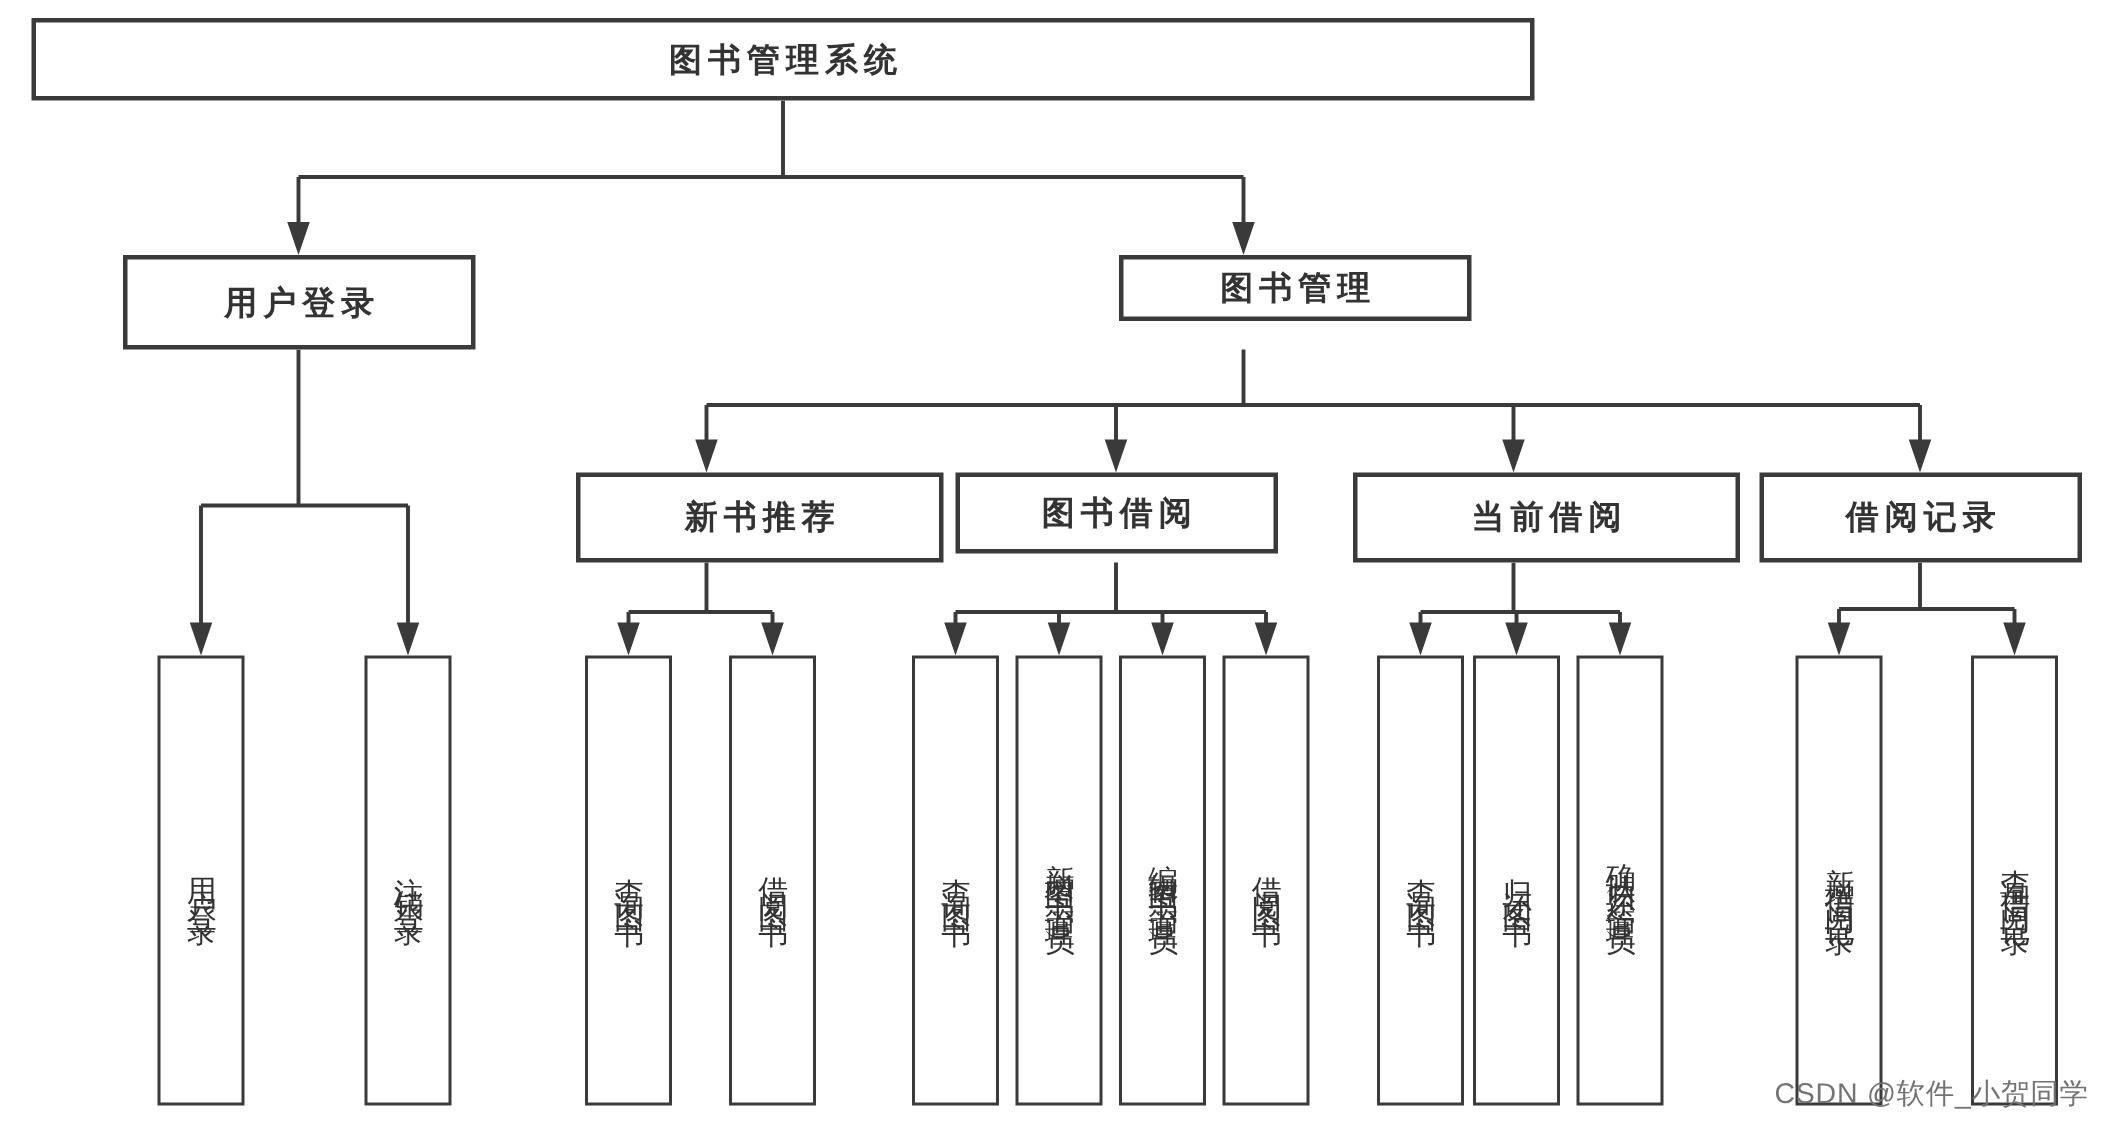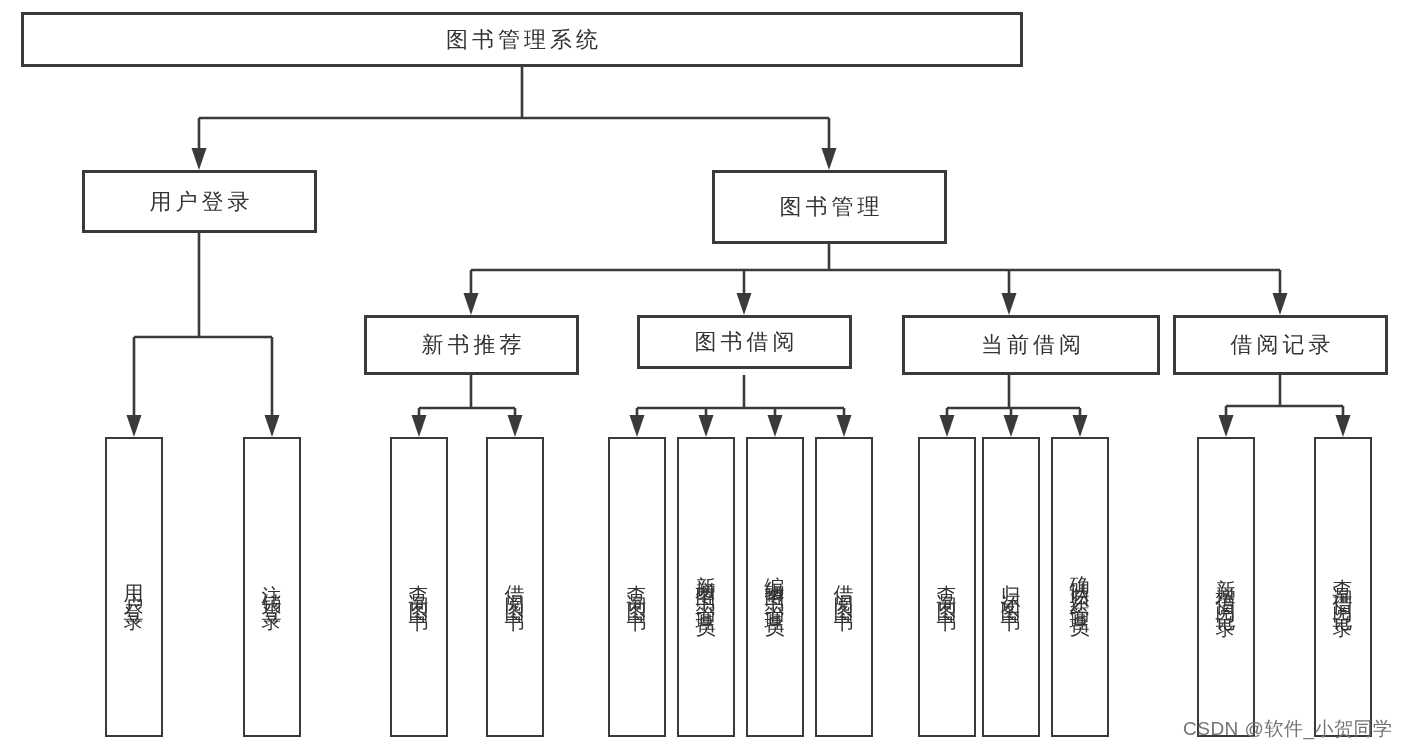--- a/index.html
+++ b/index.html
@@ -6,21 +6,21 @@
   .stage{
     position:relative;width:1405px;height:747px;background:#ffffff;overflow:hidden;
     font-family:"Liberation Sans","DejaVu Sans",sans-serif;color:#333333;
   }
   .connectors{position:absolute;left:0;top:0;z-index:1;}
   .node{
     position:absolute;box-sizing:border-box;background:#ffffff;
     border:3px solid #3a3a3a;display:flex;align-items:center;justify-content:center;
     z-index:2;line-height:1;
   }
-  .node.h{font-size:22px;letter-spacing:4px;text-indent:4px;}
+  .node.h{font-size:22px;letter-spacing:4px;text-indent:4px;font-weight:bold;}
   .node.v{
     writing-mode:vertical-rl;font-size:20px;letter-spacing:9px;
     border-width:2.6px;
   }
   .watermark{
     position:absolute;z-index:3;font-size:19px;letter-spacing:0.5px;
     pointer-events:none;white-space:nowrap;
   }
 </style>
 </head>
@@ -64,23 +64,23 @@
       <path d="M1003.5 415 L1018.5 415 L1011 437 Z"></path>
       <path d="M1072.5 415 L1087.5 415 L1080 437 Z"></path>
       <path d="M1218.5 415 L1233.5 415 L1226 437 Z"></path>
       <path d="M1335.5 415 L1350.5 415 L1343 437 Z"></path>
     </g>
   </svg>
 
   <div class="node h" style="left:21px;top:12px;width:1002px;height:55px">图书管理系统</div>
 
   <div class="node h" style="left:82px;top:170px;width:235px;height:63px">用户登录</div>
-  <div class="node h" style="left:712px;top:170px;width:235px;height:74px">图书管理</div>
+  <div class="node h" style="left:746px;top:170px;width:235px;height:44px">图书管理</div>
 
-  <div class="node h" style="left:364px;top:315px;width:215px;height:60px">新书推荐</div>
+  <div class="node h" style="left:384px;top:315px;width:245px;height:60px">新书推荐</div>
   <div class="node h" style="left:637px;top:315px;width:215px;height:54px">图书借阅</div>
   <div class="node h" style="left:902px;top:315px;width:258px;height:60px">当前借阅</div>
   <div class="node h" style="left:1173px;top:315px;width:215px;height:60px">借阅记录</div>
 
   <div class="node v" style="left:105px;top:437px;width:58px;height:300px">用户登录</div>
   <div class="node v" style="left:243px;top:437px;width:58px;height:300px">注销登录</div>
 
   <div class="node v" style="left:390px;top:437px;width:58px;height:300px">查询图书</div>
   <div class="node v" style="left:486px;top:437px;width:58px;height:300px">借阅图书</div>
 

